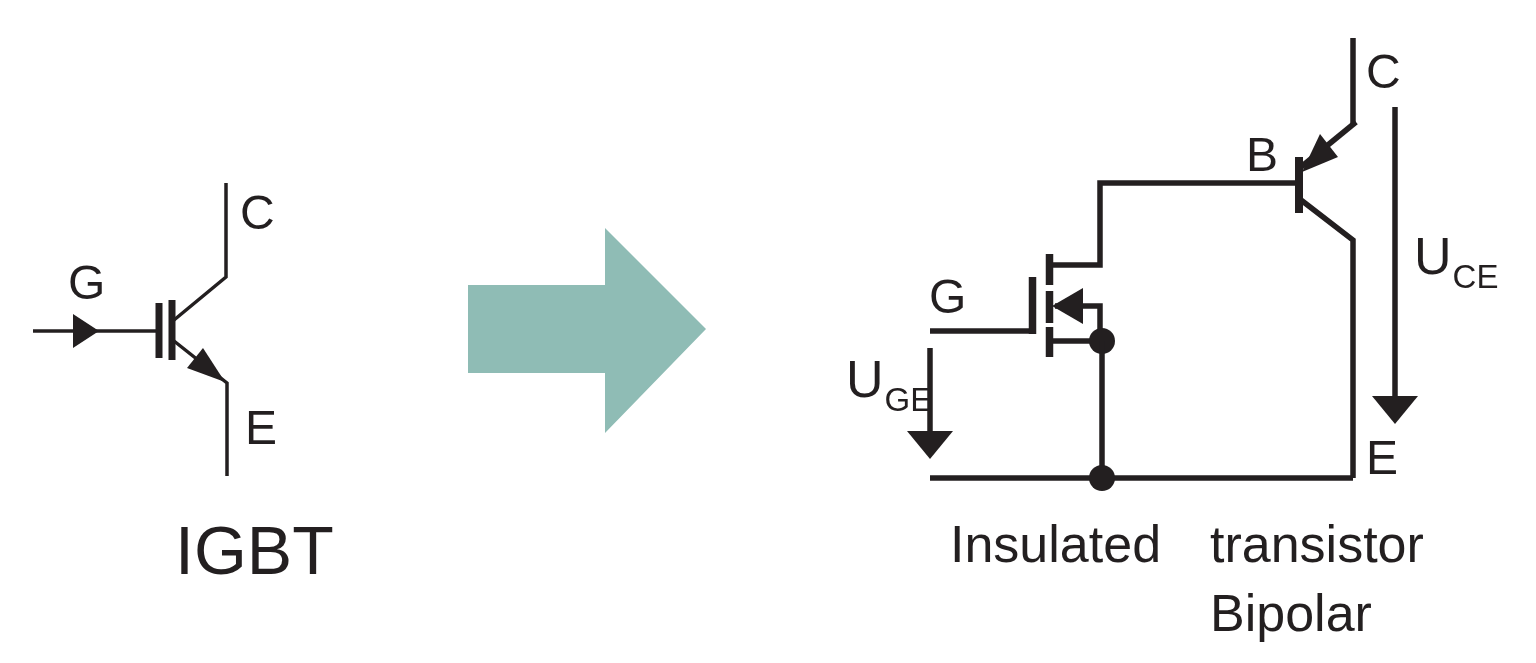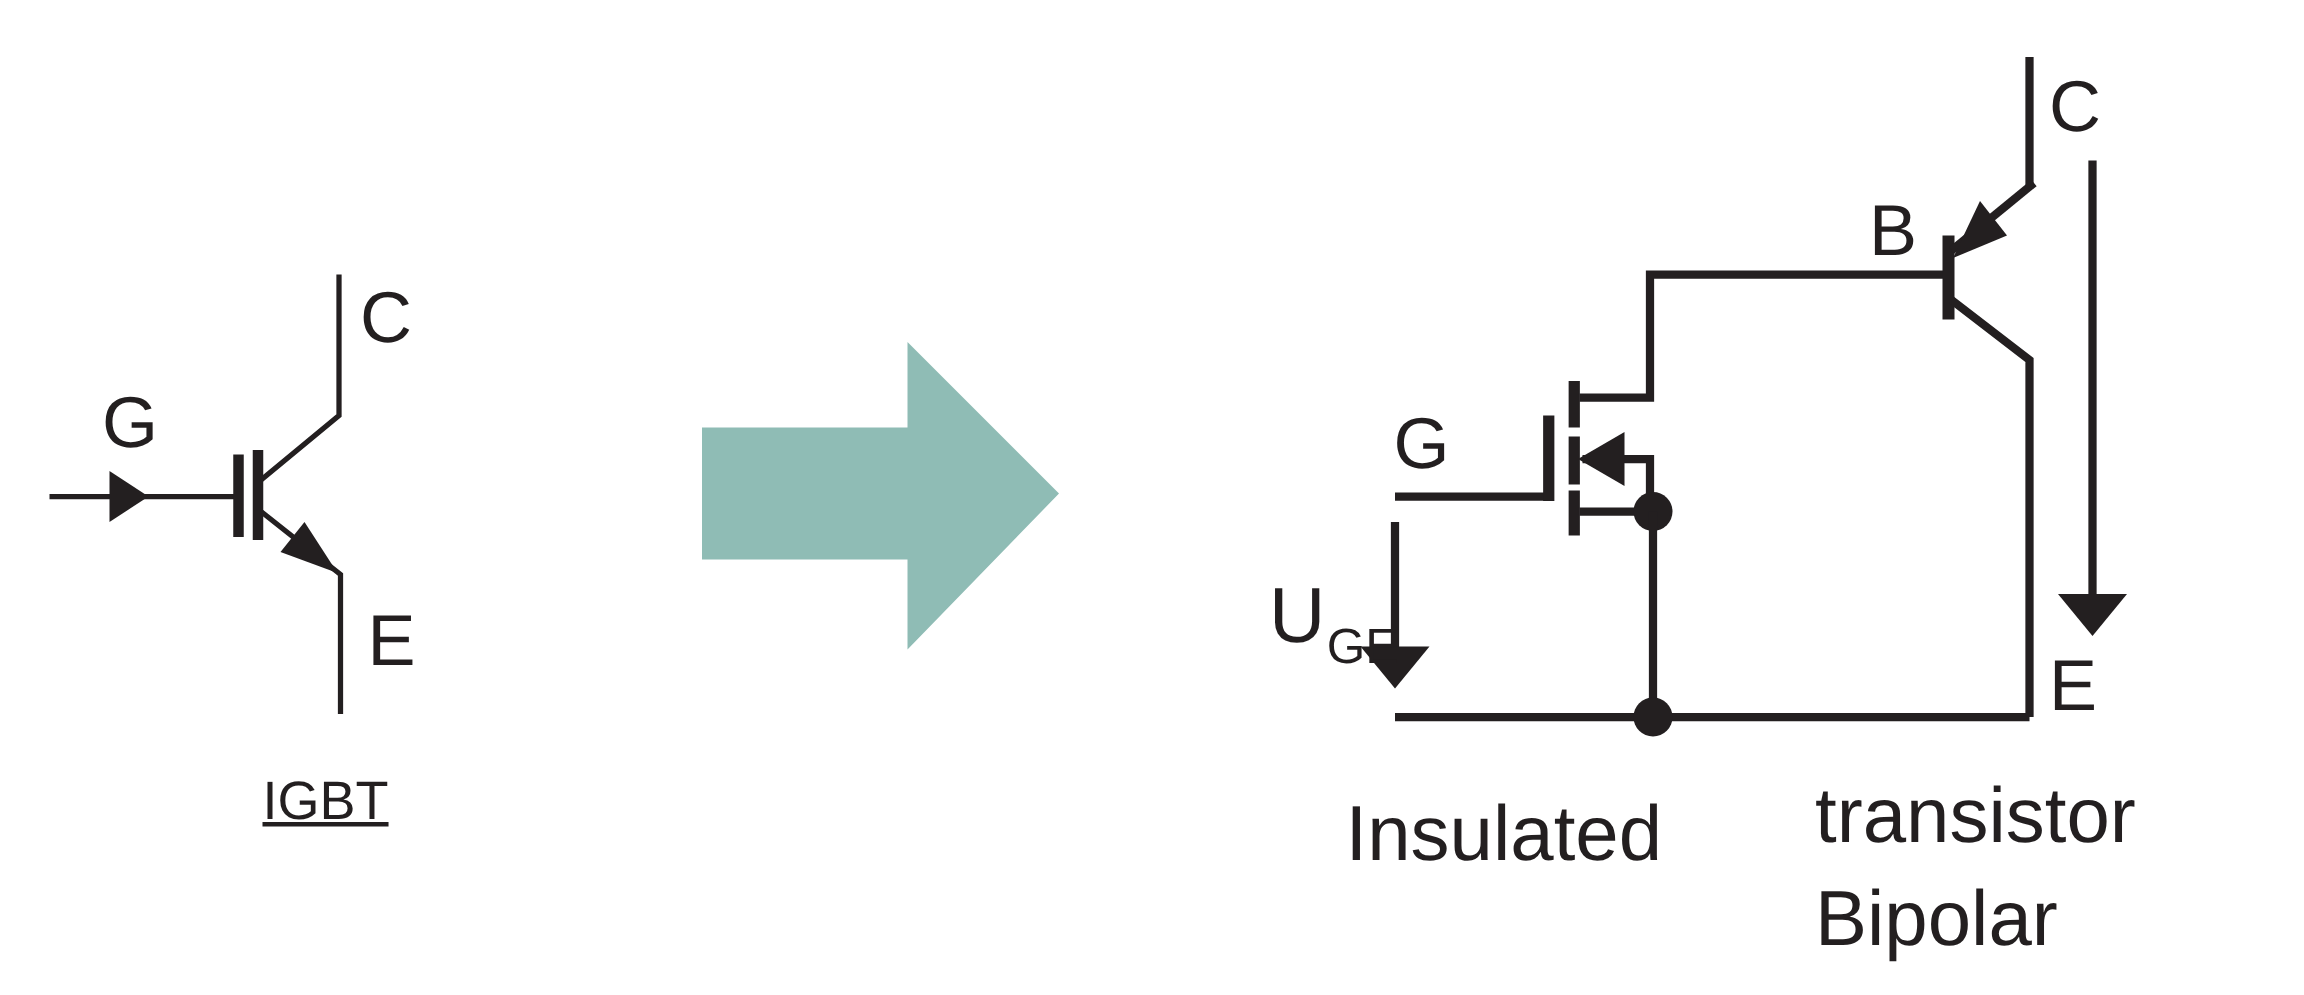--- a/index.html
+++ b/index.html
@@ -36,21 +36,21 @@
   }
   .vlabel { position: absolute; color: var(--ink); white-space: nowrap; }
   .vlabel .u { font-size: 52px; line-height: 1; }
   .vlabel .sub {
     font-size: 33px;
     line-height: 1;
     position: relative;
     top: 14px;
     left: 1px;
   }
-  .title-igbt { font-size: 36px; text-decoration: underline; }
+  .title-igbt { font-size: 68px; }
 </style>
 </head>
 <body>
 
 <div class="canvas">
 
   <svg width="1536" height="663" viewBox="0 0 1536 663">
 
     <g stroke="var(--ink)" fill="none" stroke-width="3.5">
 
@@ -116,26 +116,29 @@
   <div class="label" style="left:68px; top:259px;">G</div>
   <div class="label" style="left:240px; top:189px;">C</div>
   <div class="label" style="left:245px; top:404px;">E</div>
   <div class="label title-igbt" style="left:175px; top:516px;">IGBT</div>
 
   <div class="label" style="left:929px; top:273px;">G</div>
   <div class="label" style="left:1246px; top:131px;">B</div>
   <div class="label" style="left:1366px; top:48px;">C</div>
   <div class="label" style="left:1366px; top:434px;">E</div>
 
-  <div class="vlabel" style="left:846px; top:353px;margin-top:32px;">
+  <div class="vlabel" style="left:846px; top:353px;">
     <span class="u">U</span><span class="sub">GE</span>
   </div>
 
+  <div class="vlabel" style="left:1414px; top:230px;">
+    <span class="u">U</span><span class="sub">CE</span>
+  </div>
 
-  <div class="caption" style="left:897px; top:510px;margin-top:12px;">
+  <div class="caption" style="left:950px; top:510px;">
     <div>Insulated</div>
   </div>
 
   <div class="caption" style="left:1210px; top:510px;">
     <div>transistor</div>
     <div>Bipolar</div>
   </div>
 
 </div>
 

